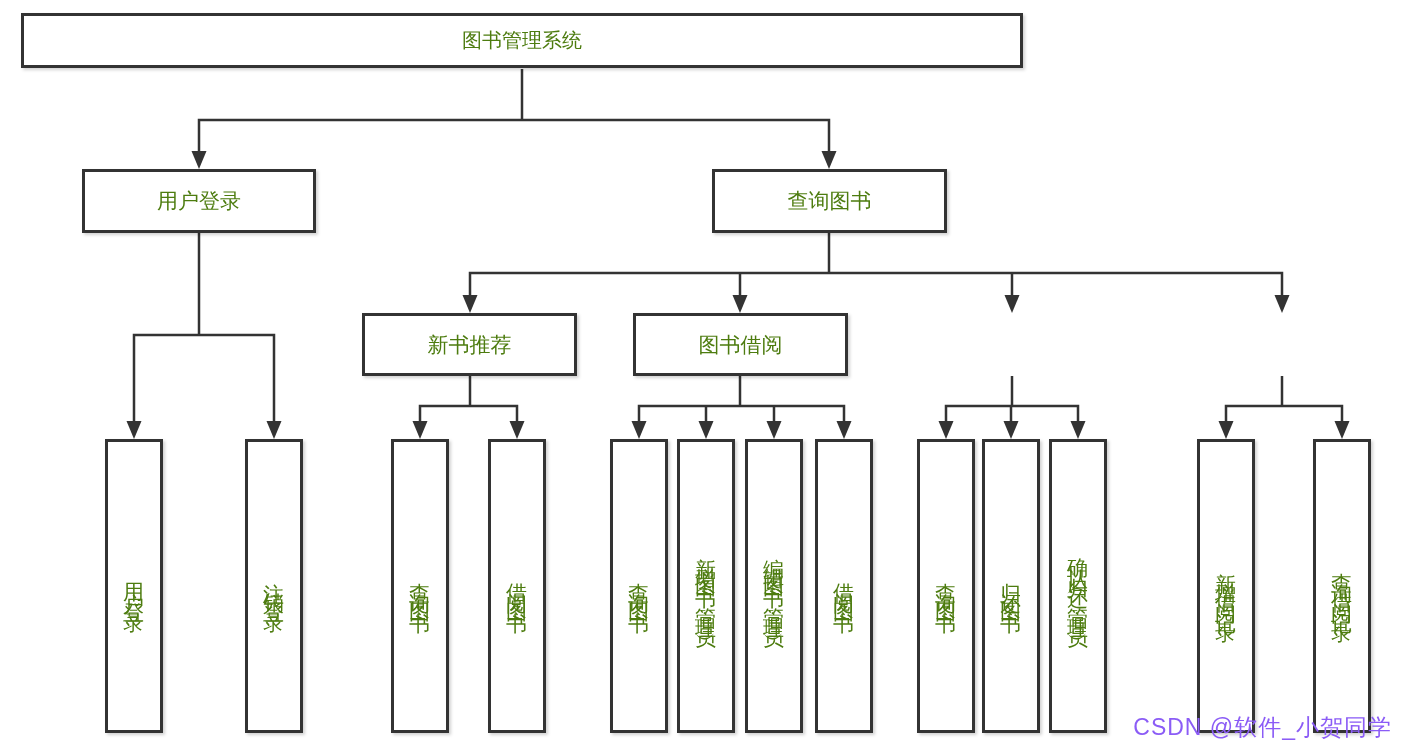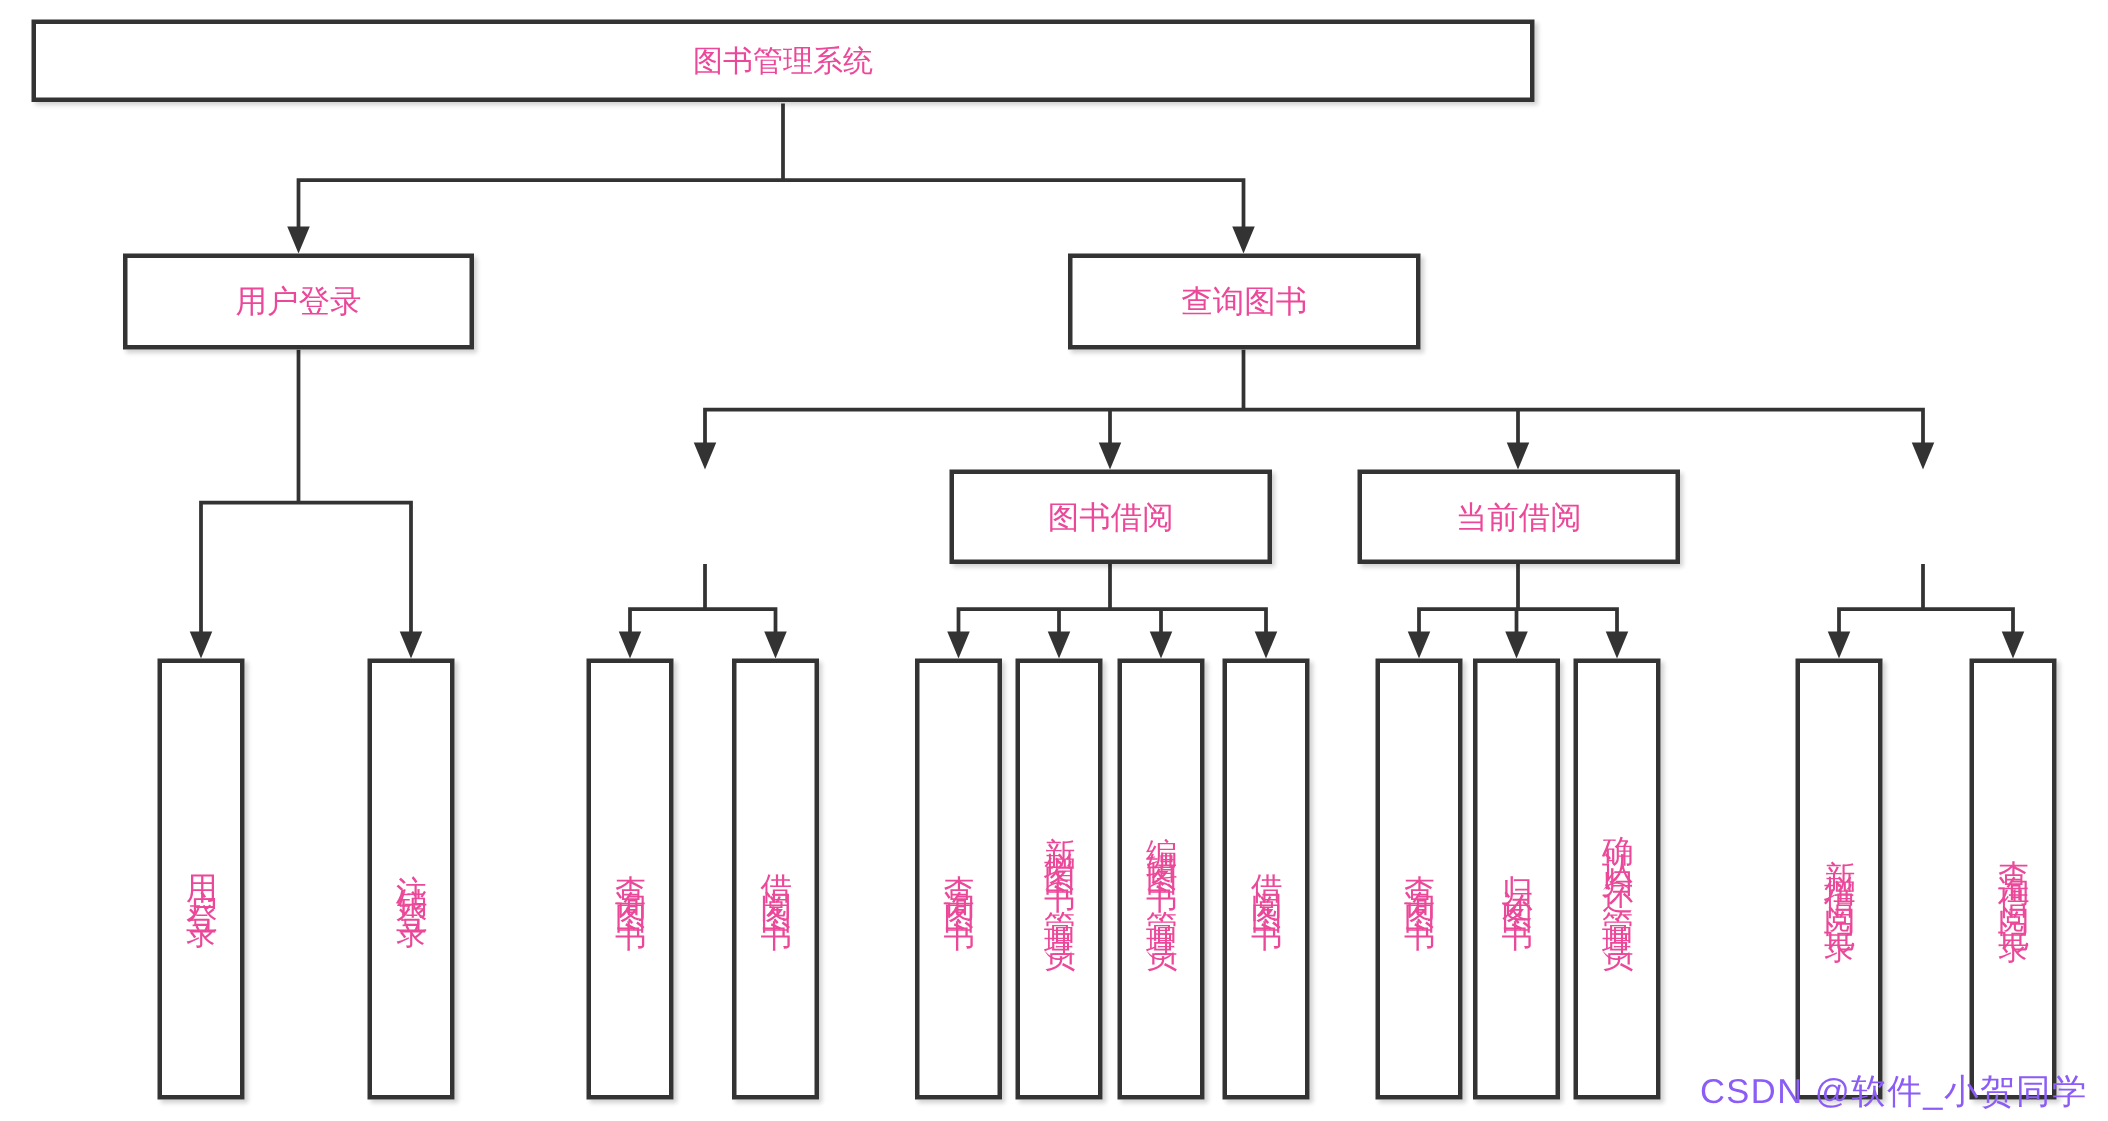--- a/index.html
+++ b/index.html
@@ -13,21 +13,21 @@
   }
   .stage svg{position:absolute;left:0;top:0;}
   .box{
     position:absolute;
     box-sizing:border-box;
     background:#ffffff;
     border:3px solid #333333;
     display:grid;
     place-items:center;
     font-size:21px;
-    color:#ec4899;
+    color:#4d7c0f;
     box-shadow:2px 2px 3px rgba(0,0,0,0.18);
     white-space:nowrap;
   }
   .root{left:21px;top:13px;width:1002px;height:55px;font-size:20px;}
   .lvl2{top:169px;height:64px;}
   .cat{top:313px;height:63px;width:215px;}
   .leaf{
     top:439px;height:294px;width:58px;
     writing-mode:vertical-lr;
     text-orientation:mixed;
@@ -99,22 +99,22 @@
       <path d="M1218.5,421 h15 l-7.5,18 z"></path>
       <path d="M1334.5,421 h15 l-7.5,18 z"></path>
     </g>
   </svg>
 
   <div class="box root">图书管理系统</div>
 
   <div class="box lvl2" style="left:82px;width:234px;">用户登录</div>
   <div class="box lvl2" style="left:712px;width:235px;">查询图书</div>
 
+  <div class="box cat" style="left:362px;">新书推荐</div>
   <div class="box cat" style="left:633px;">图书借阅</div>
-  <div class="box cat" style="left:905px;">当前借阅</div>
 
   <div class="box leaf" style="left:105px;">用户登录</div>
   <div class="box leaf" style="left:245px;">注销登录</div>
 
   <div class="box leaf" style="left:391px;">查询图书</div>
   <div class="box leaf" style="left:488px;">借阅图书</div>
 
   <div class="box leaf" style="left:610px;">查询图书</div>
   <div class="box leaf" style="left:677px;">新增图书（管理员）</div>
   <div class="box leaf" style="left:745px;">编辑图书（管理员）</div>

